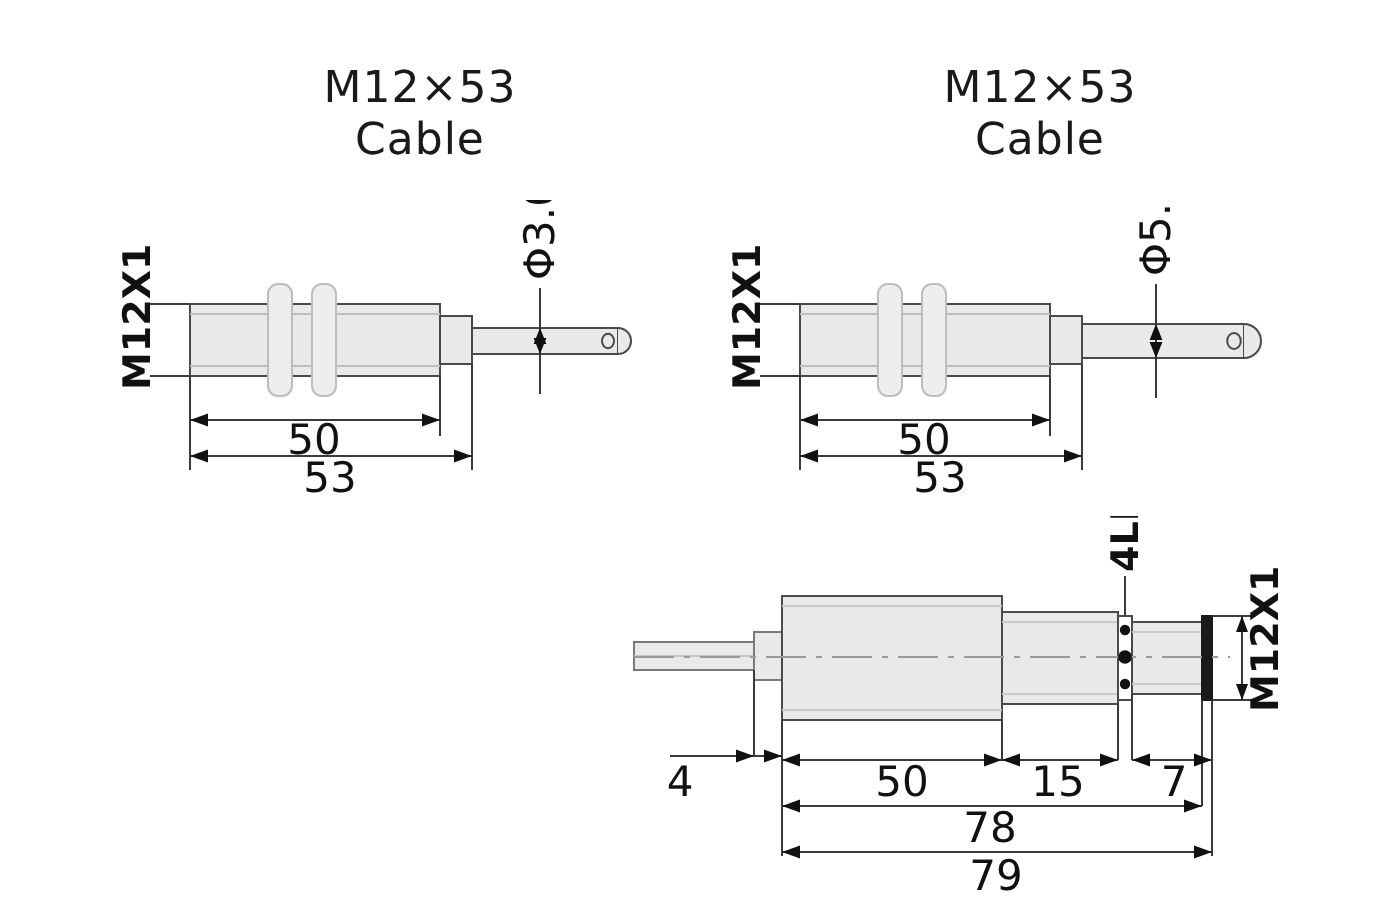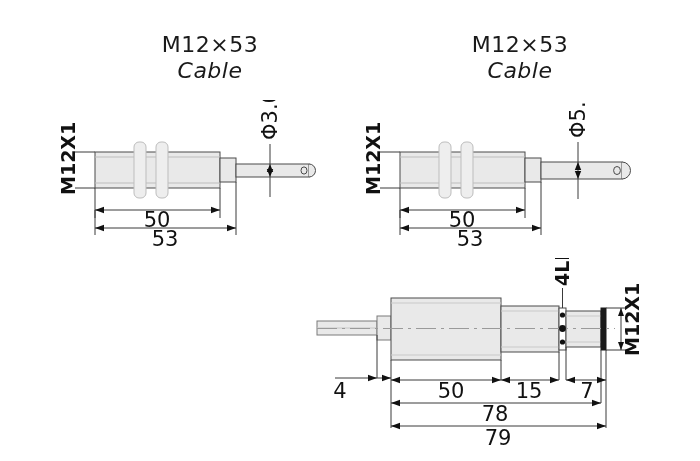--- a/index.html
+++ b/index.html
@@ -24,21 +24,21 @@
     position: absolute;
     text-align: center;
     color: #1a1a1a;
     font-size: 22px;
     line-height: 26px;
     font-weight: 400;
     letter-spacing: 0.5px;
     white-space: nowrap;
     font-family: "DejaVu Sans", "Liberation Sans", sans-serif;
   }
-  .heading .l2 { display: block; font-style: italic; }
+  .heading .l2 { display: block; }
   svg { display: block; }
   text {
     font-family: "DejaVu Sans", "Liberation Sans", sans-serif;
     fill: #111111;
   }
   .dimtext { font-size: 21px; }
   .lbltext { font-size: 19px; font-weight: 600; }
 </style>
 </head>
 <body>

